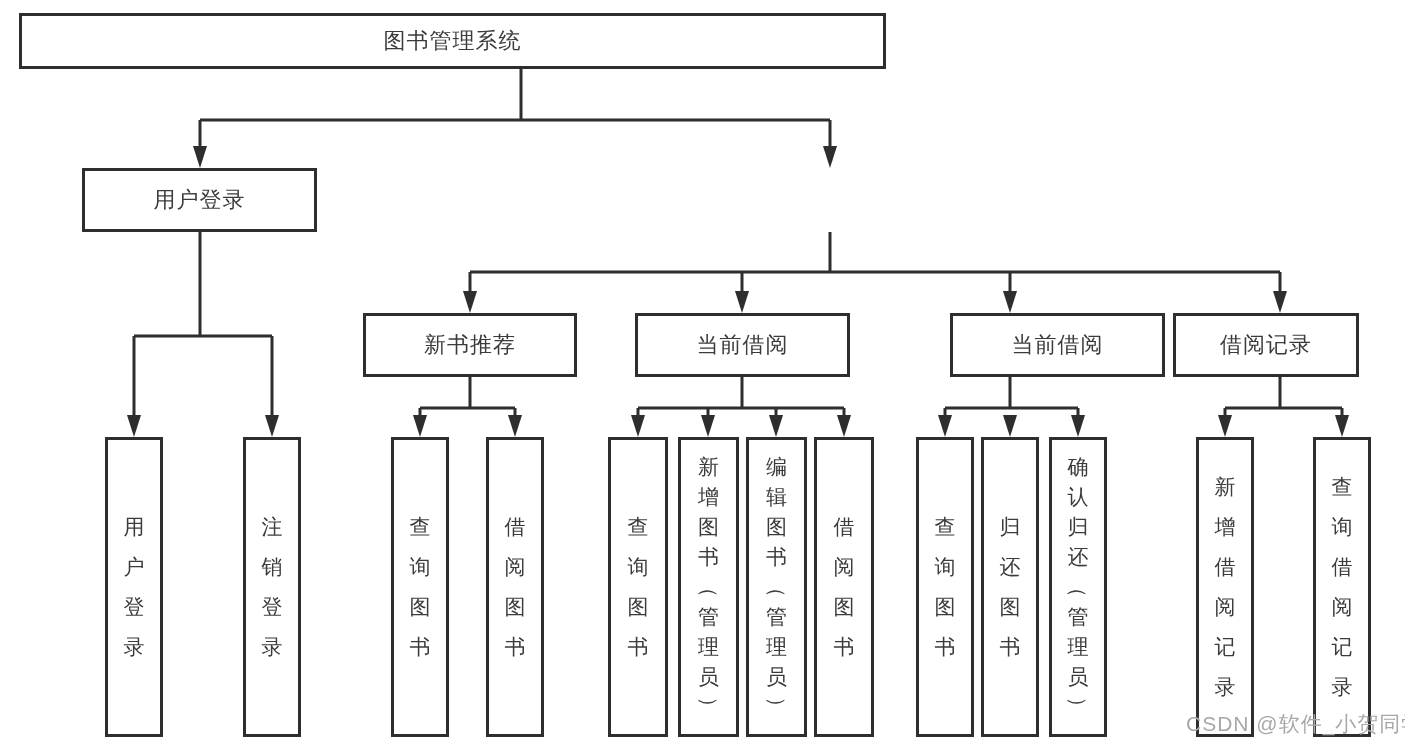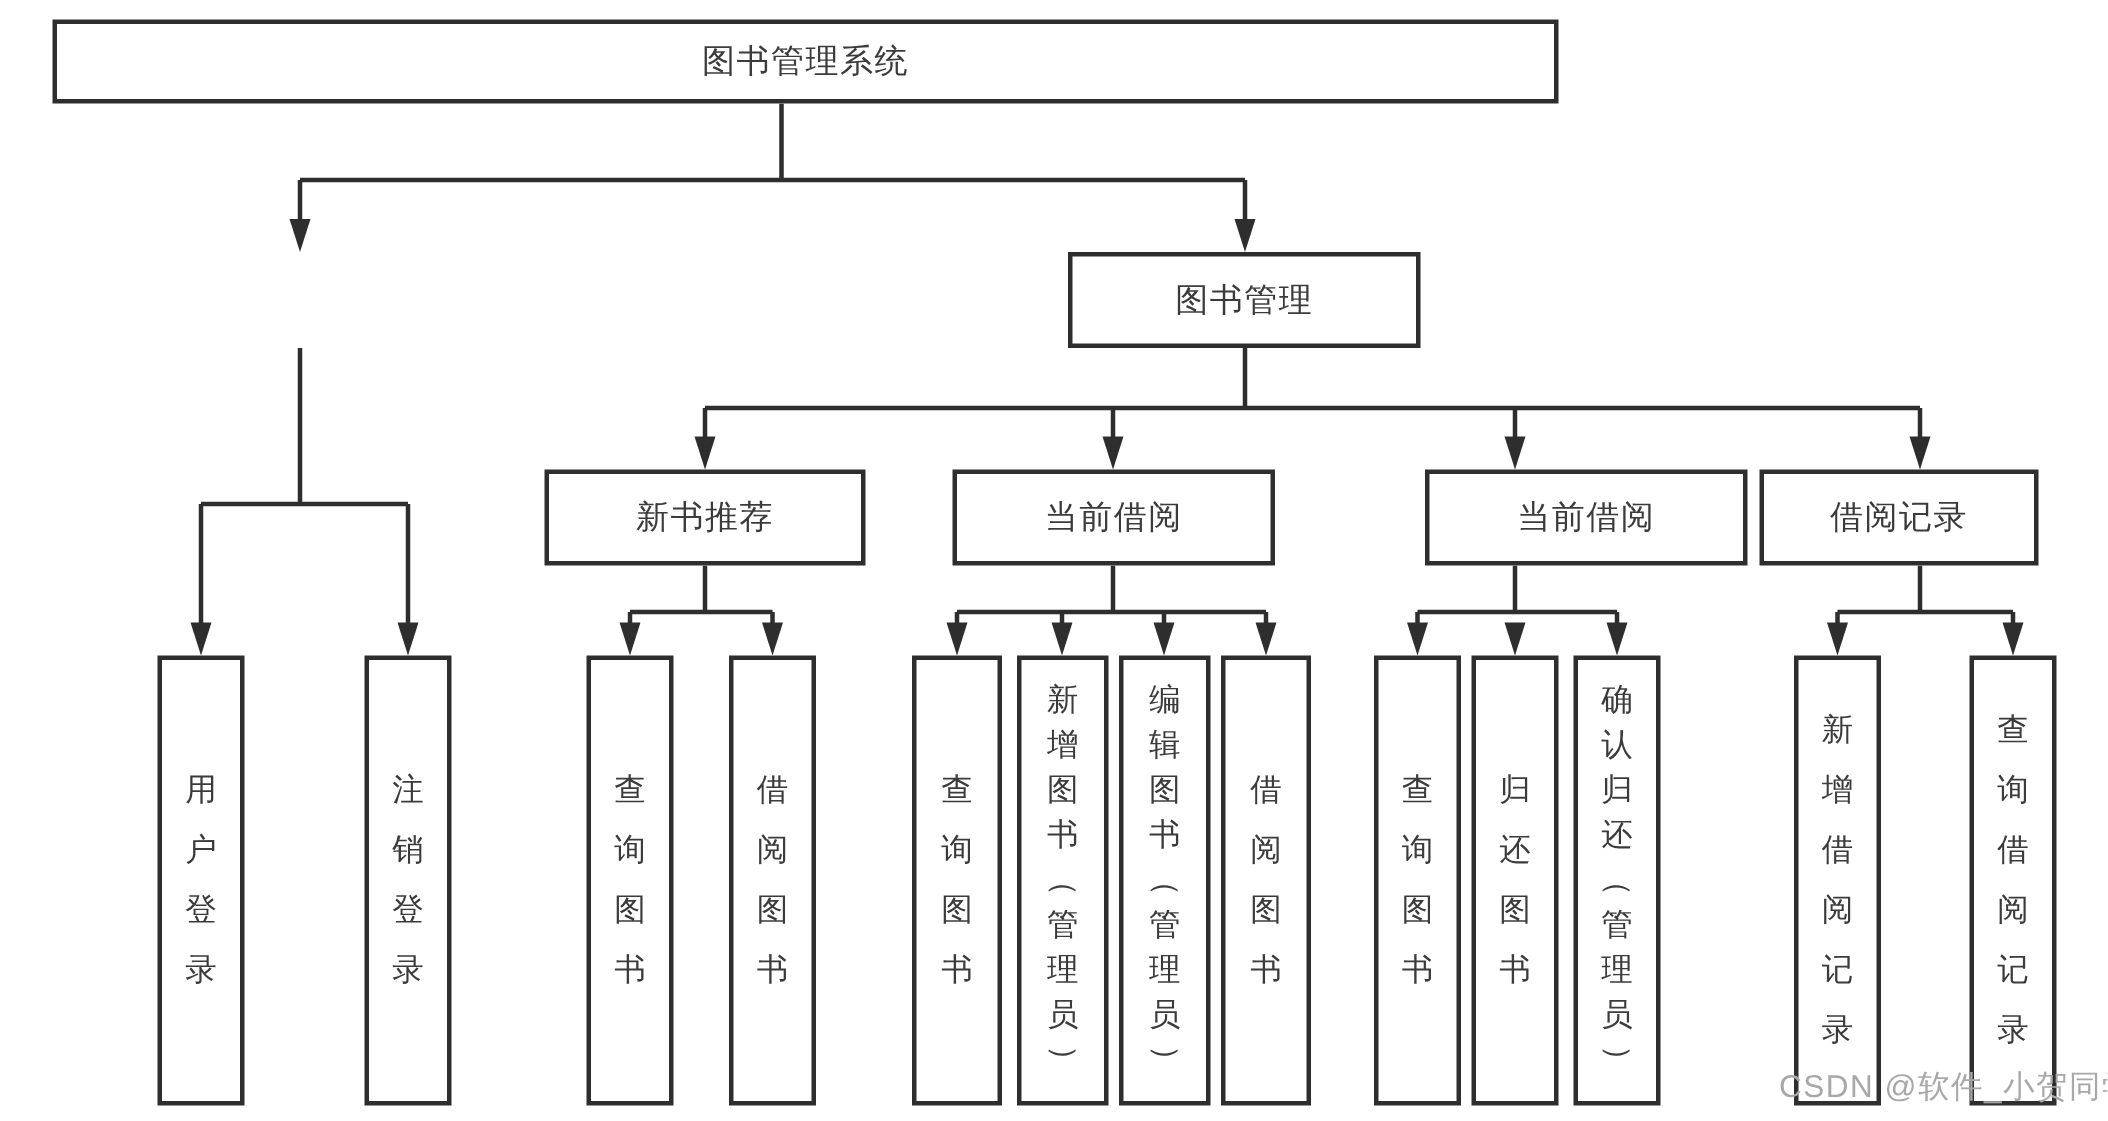--- a/index.html
+++ b/index.html
@@ -87,23 +87,23 @@
     <polygon class="arrow" points="701,415 715,415 708,437"></polygon>
     <polygon class="arrow" points="769,415 783,415 776,437"></polygon>
     <polygon class="arrow" points="837,415 851,415 844,437"></polygon>
     <polygon class="arrow" points="938,415 952,415 945,437"></polygon>
     <polygon class="arrow" points="1003,415 1017,415 1010,437"></polygon>
     <polygon class="arrow" points="1071,415 1085,415 1078,437"></polygon>
     <polygon class="arrow" points="1218,415 1232,415 1225,437"></polygon>
     <polygon class="arrow" points="1335,415 1349,415 1342,437"></polygon>
   </svg>
 
-  <div class="hnode" style="left:19px;top:13px;width:1004px;height:56px;margin-left:16px;">图书管理系统</div>
-
-  <div class="hnode" style="left:712px;top:168px;width:235px;height:64px;">图书管理</div>
+  <div class="hnode" style="left:19px;top:13px;width:867px;height:56px;">图书管理系统</div>
+
+  <div class="hnode" style="left:82px;top:168px;width:235px;height:64px;">用户登录</div>
 
   <div class="hnode" style="left:363px;top:313px;width:214px;height:64px;">新书推荐</div>
   <div class="hnode" style="left:635px;top:313px;width:215px;height:64px;">当前借阅</div>
   <div class="hnode" style="left:902px;top:313px;width:215px;height:64px;margin-left:48px;">当前借阅</div>
   <div class="hnode" style="left:1173px;top:313px;width:186px;height:64px;">借阅记录</div>
 
   <div class="vnode pitch-loose" style="left:105px;top:437px;width:58px;height:300px;">
       <span class="vchar">用</span>
       <span class="vchar">户</span>
       <span class="vchar">登</span>

